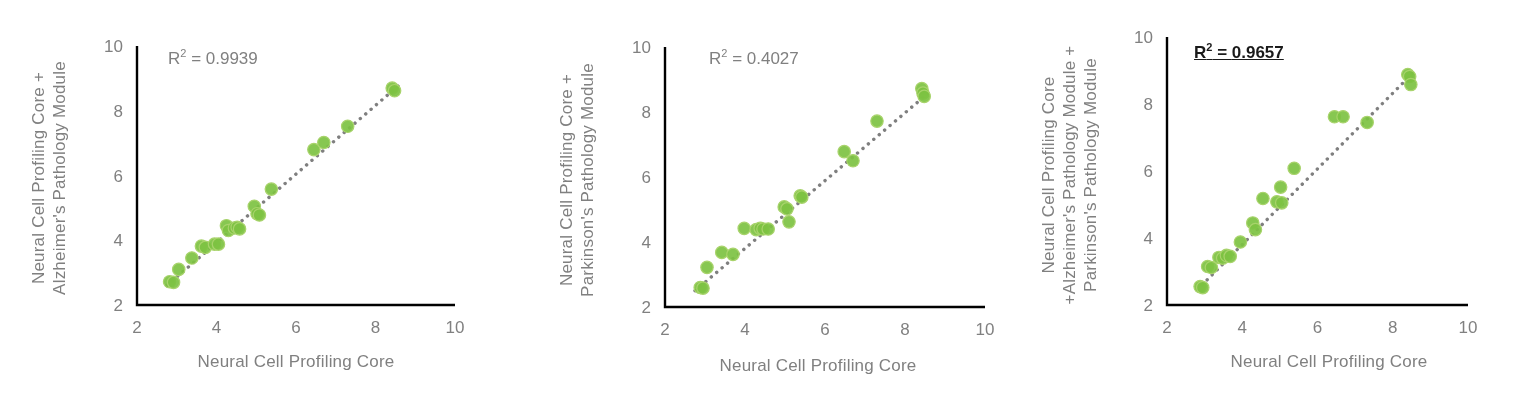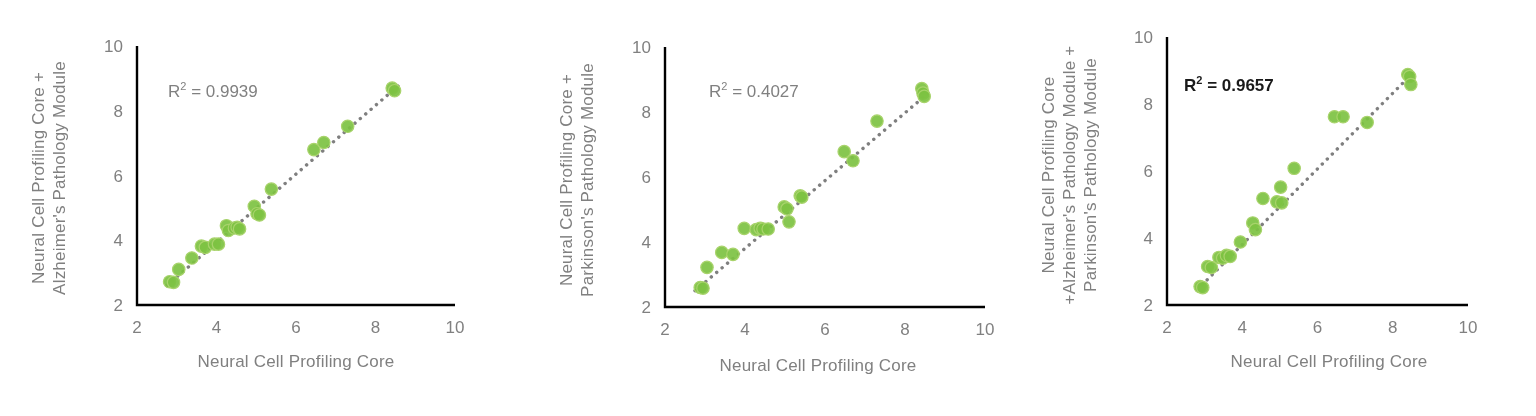--- a/index.html
+++ b/index.html
@@ -58,21 +58,20 @@
     letter-spacing: 0.2px;
     white-space: nowrap;
     text-align: center;
   }
 
   .r2 {
     position: absolute;
     font-size: 17px;
     white-space: nowrap;
     color: #808080;
-    margin-top: 33px;
   }
   .r2.dark { color: #1a1a1a; font-weight: bold; }
   .r2 sup { font-size: 11px; vertical-align: super; }
 </style>
 </head>
 <body>
 
 <div class="figure">
 
   <div class="panel panel-1">
@@ -204,18 +203,18 @@
         <circle cx="383.8" cy="74.51999999999998" r="6.2" fill="#7DC242" fill-opacity="0.92" stroke="#A8D36B" stroke-width="1.2"></circle>
         <circle cx="385.68125" cy="76.53" r="6.2" fill="#7DC242" fill-opacity="0.92" stroke="#A8D36B" stroke-width="1.2"></circle>
         <circle cx="386.81" cy="84.57" r="6.2" fill="#7DC242" fill-opacity="0.92" stroke="#A8D36B" stroke-width="1.2"></circle>
       </svg>
     <div class="ylabel" style="left:14px; top:330px; width:310px;">
       <span class="yline">Neural Cell Profiling Core</span>
       <span class="yline">+Alzheimer's Pathology Module +</span>
       <span class="yline">Parkinson's Pathology Module</span>
     </div>
     <div class="xlabel" style="left:145px; top:352px; width:320px;">Neural Cell Profiling Core</div>
-    <div class="r2 dark" style="left:160px; top:41px;">
+    <div class="r2 dark" style="left:170px; top:41px;text-decoration:underline;">
       R<sup>2</sup>&nbsp;= <span>0.9657</span>
     </div>
   </div>
 
 </div>
 
 </body></html>

